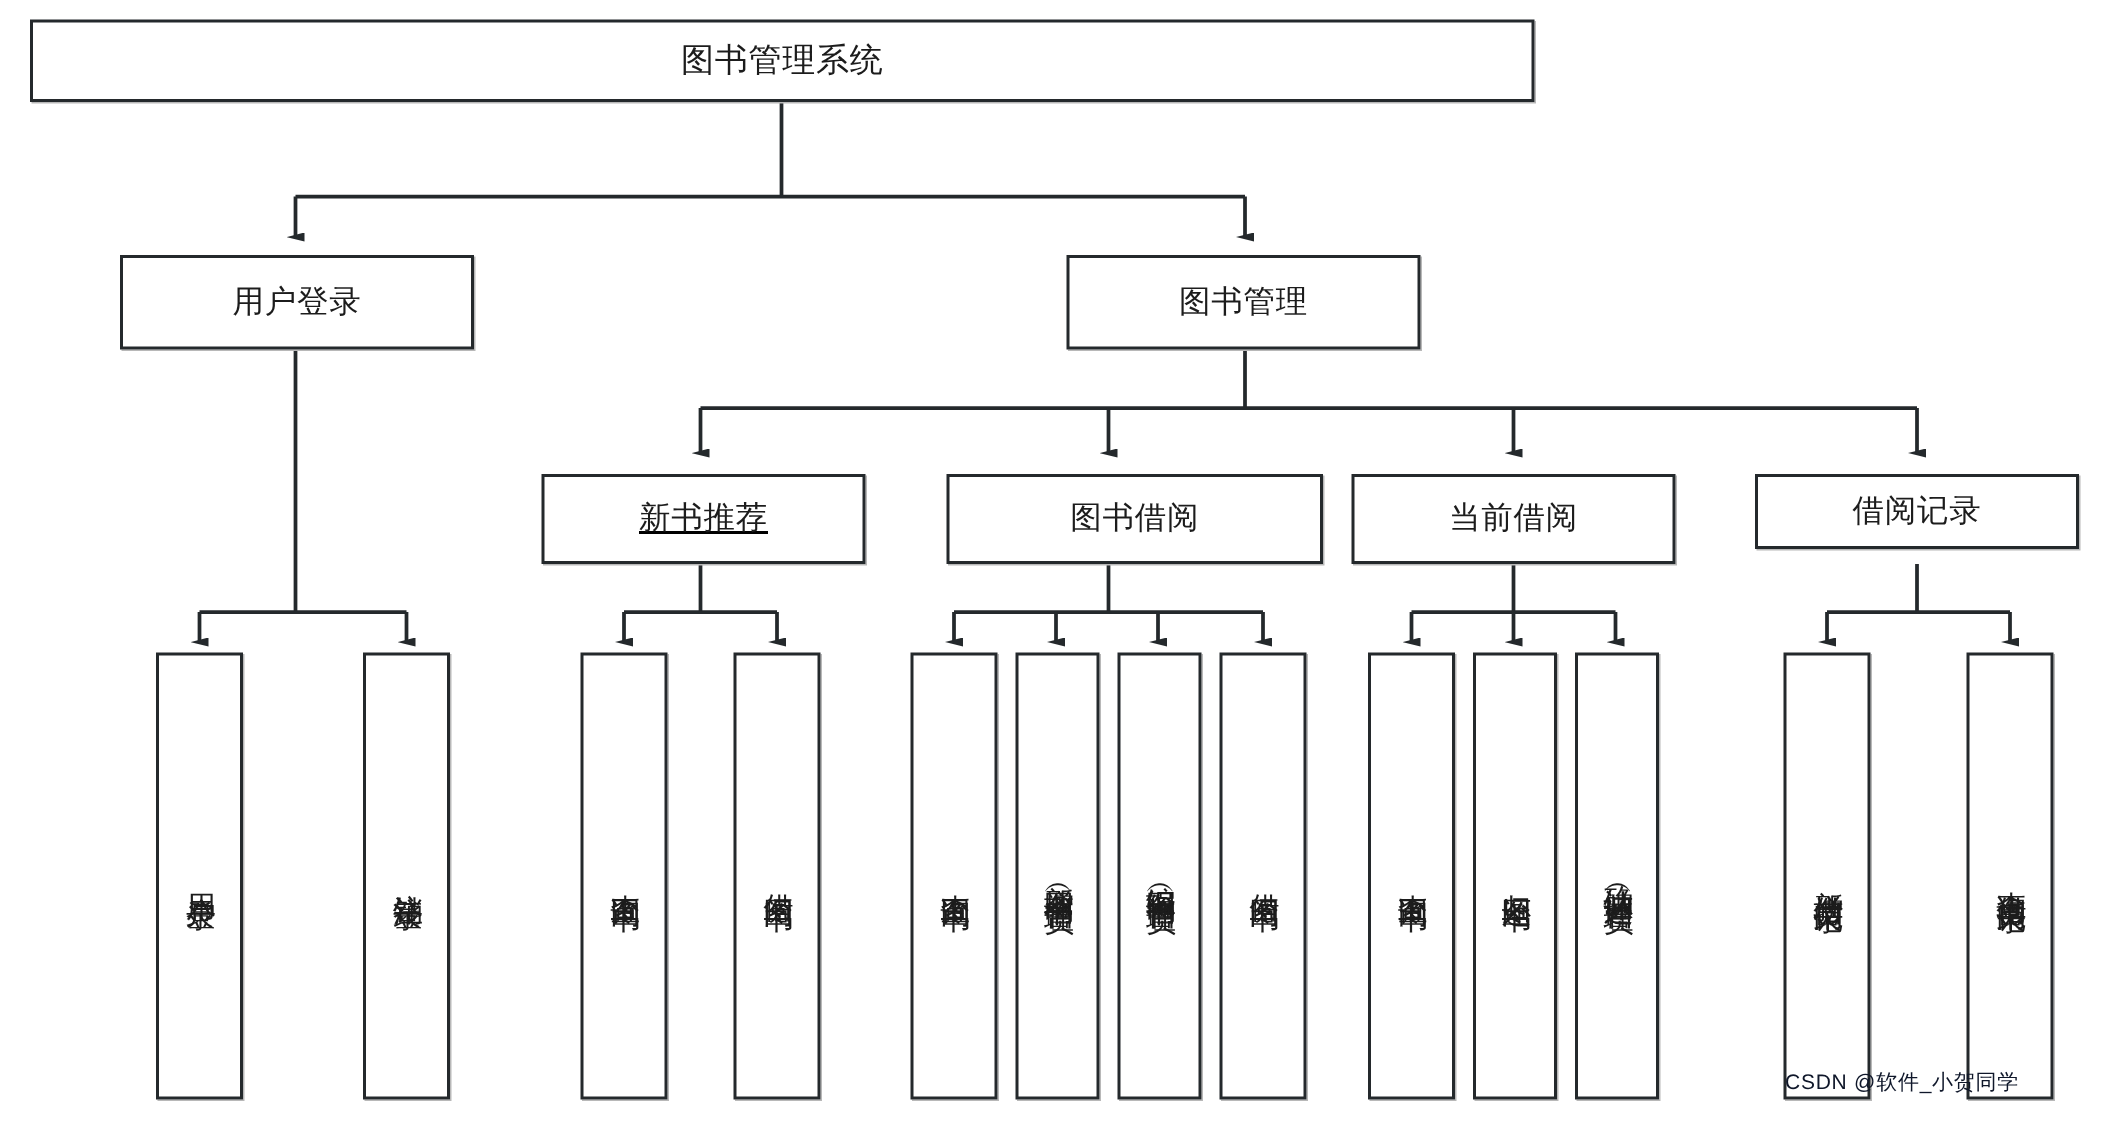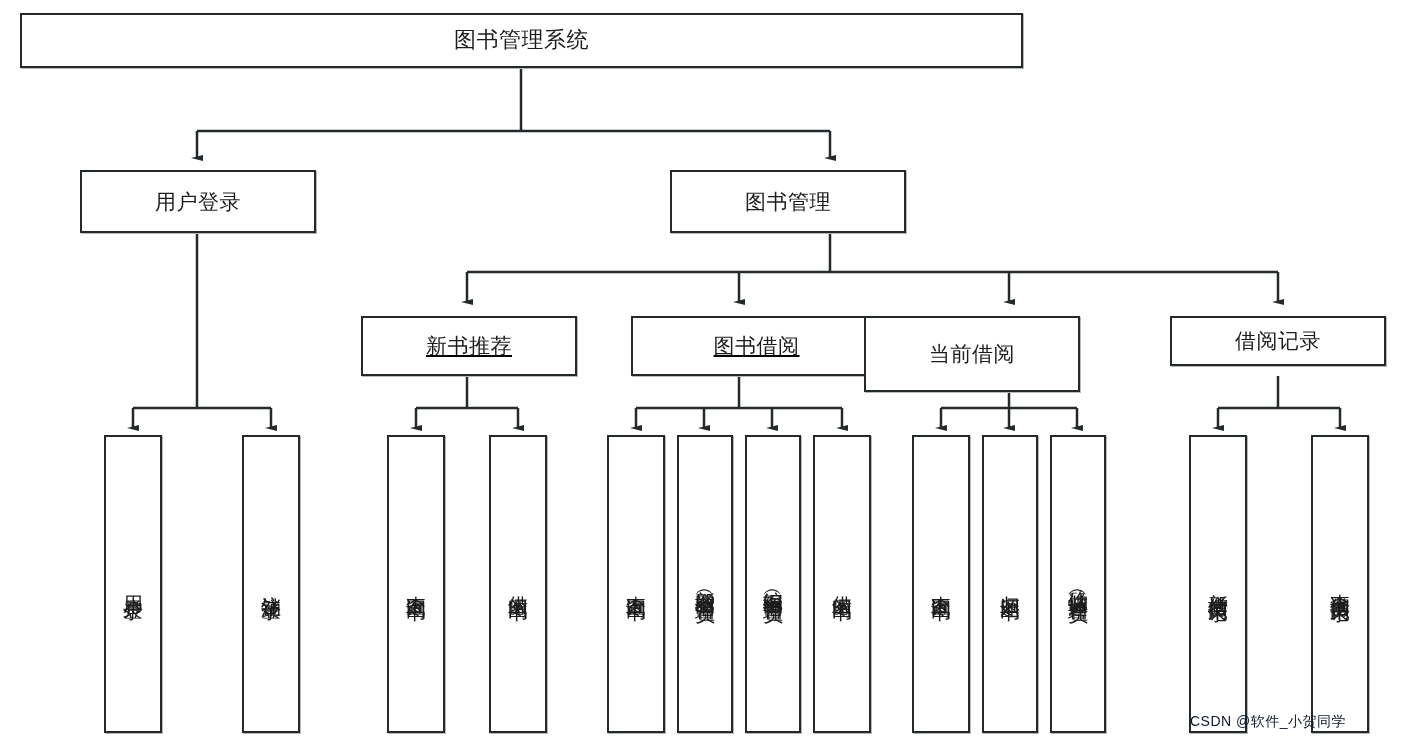--- a/index.html
+++ b/index.html
@@ -127,31 +127,31 @@
     </g>
   </svg>
 
   <div class="node-box root" style="left:20px; top:13px; width:1003px; height:55px;">
     <span class="node-label">图书管理系统</span>
   </div>
 
   <div class="node-box" style="left:80px; top:170px; width:236px; height:63px;">
     <span class="node-label">用户登录</span>
   </div>
-  <div class="node-box" style="left:670px; top:170px; width:236px; height:63px;">
+  <div class="node-box" style="left:711px; top:170px; width:236px; height:63px;">
     <span class="node-label">图书管理</span>
   </div>
 
   <div class="node-box" style="left:361px; top:316px; width:216px; height:60px;text-decoration:underline;">
     <span class="node-label">新书推荐</span>
   </div>
-  <div class="node-box" style="left:631px; top:316px; width:251px; height:60px;text-decoration:underline;">
+  <div class="node-box" style="left:631px; top:316px; width:251px; height:60px;">
     <span class="node-label">图书借阅</span>
   </div>
-  <div class="node-box" style="left:864px; top:316px; width:216px; height:76px;">
+  <div class="node-box" style="left:901px; top:316px; width:216px; height:60px;">
     <span class="node-label">当前借阅</span>
   </div>
   <div class="node-box" style="left:1170px; top:316px; width:216px; height:50px;">
     <span class="node-label">借阅记录</span>
   </div>
 
   <div class="node-box vertical" style="left:104px; top:435px; width:58px; height:298px;">
     <span class="node-label">用户登录</span>
   </div>
   <div class="node-box vertical" style="left:242px; top:435px; width:58px; height:298px;">

